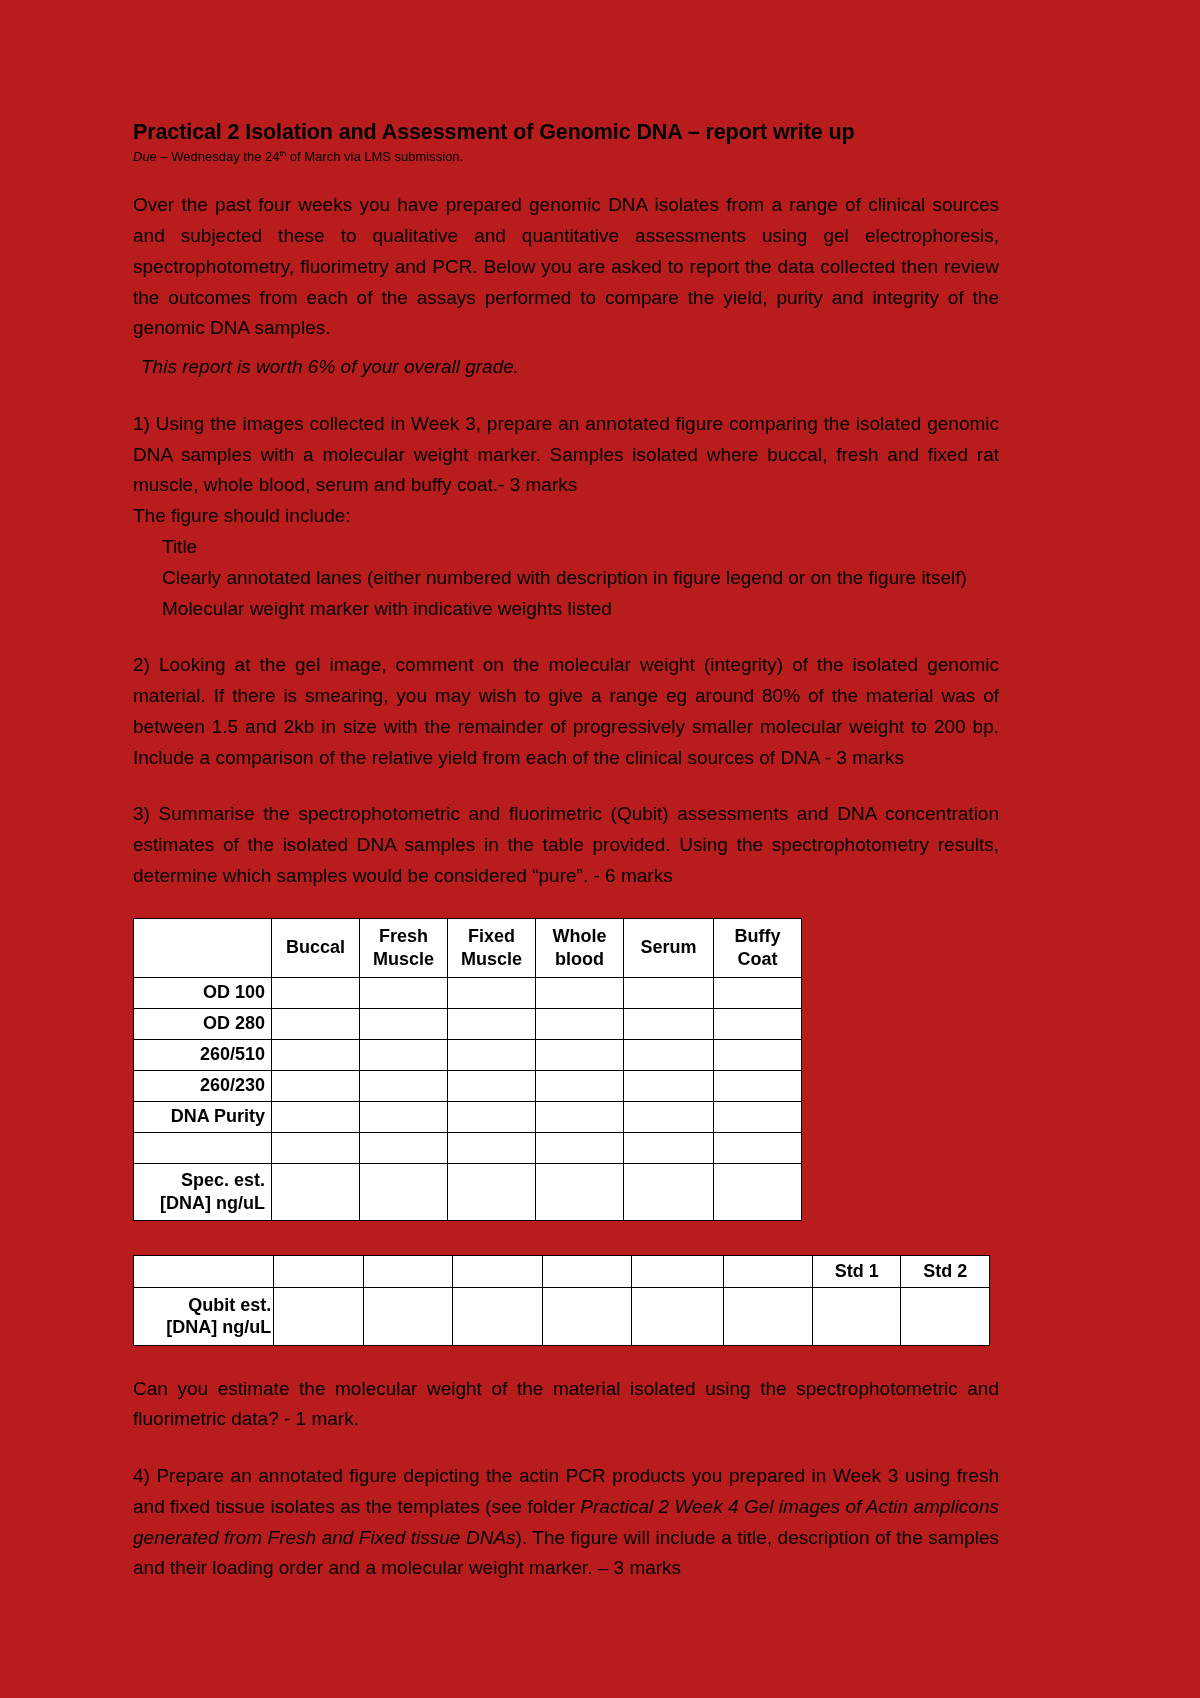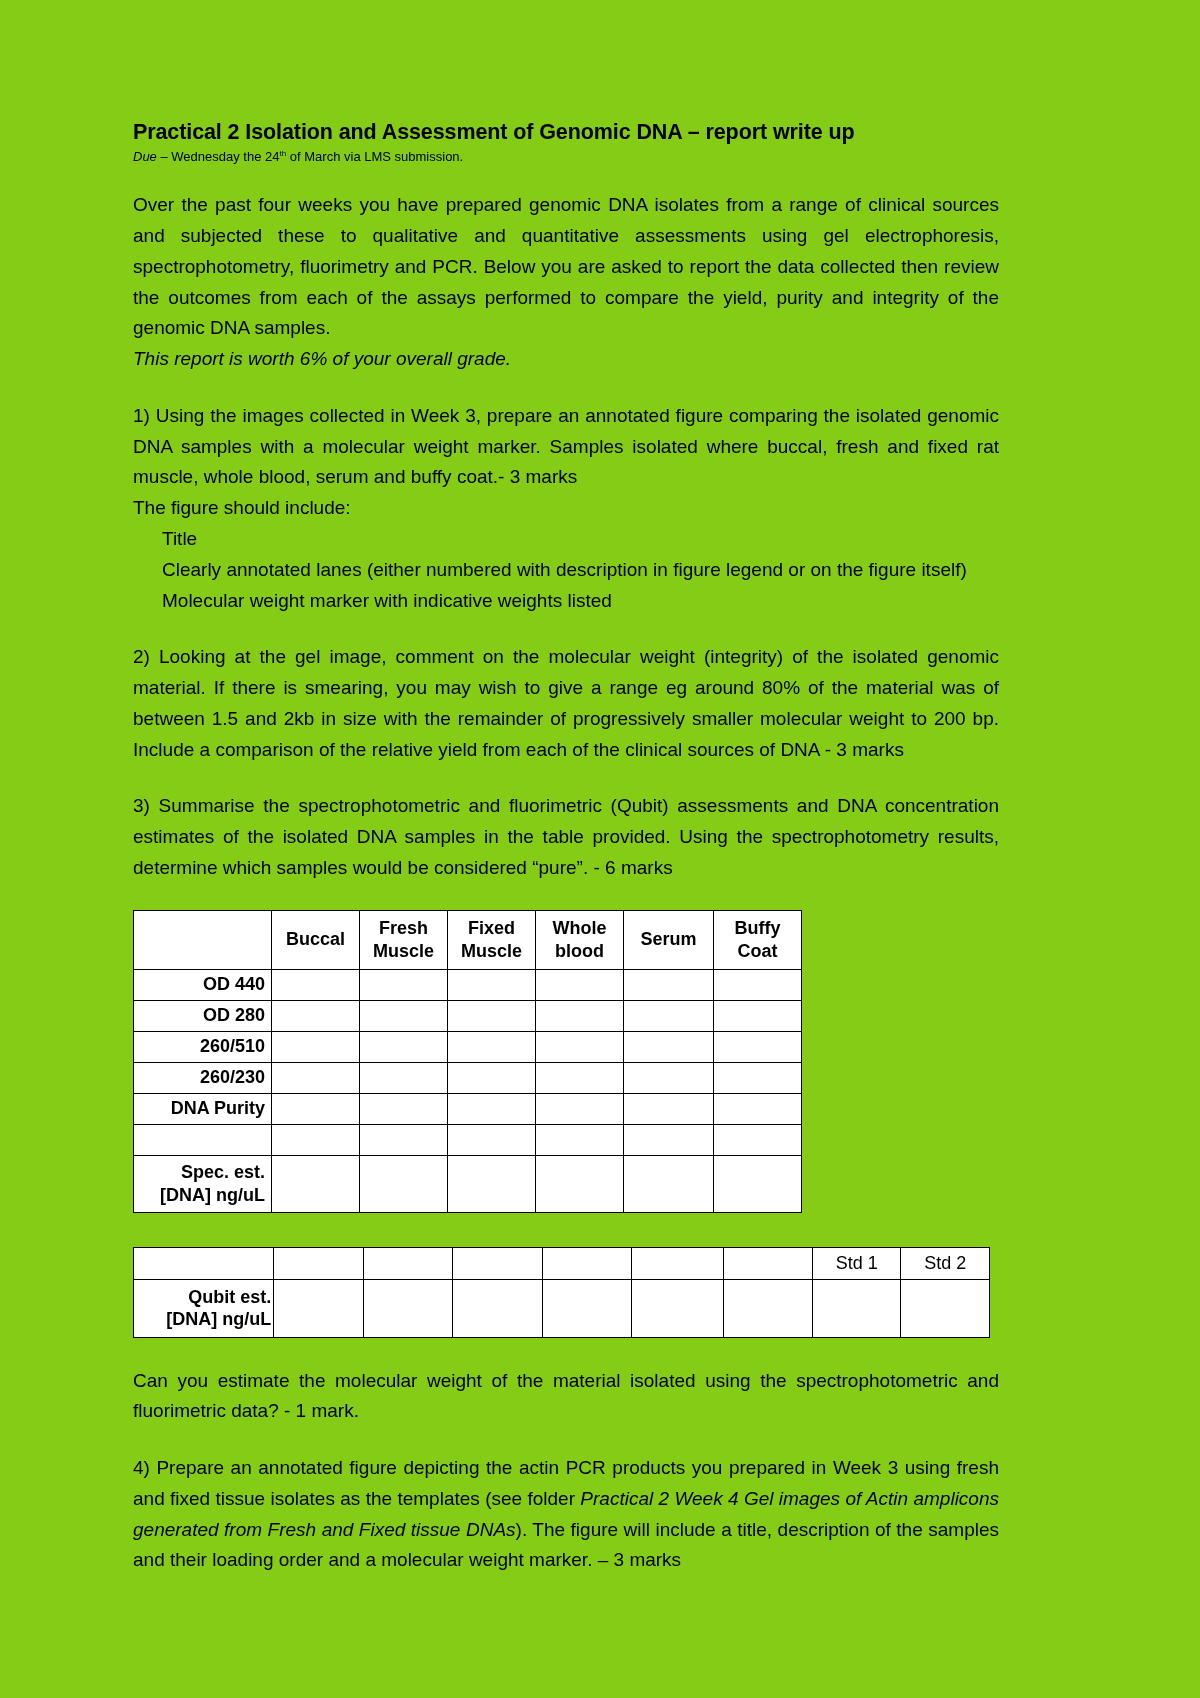--- a/index.html
+++ b/index.html
@@ -11,21 +11,21 @@
     width: 1200px;
     height: 1698px;
     font-family: "Liberation Sans", sans-serif;
     color: #000000;
     -webkit-font-smoothing: antialiased;
   }
   .page {
     position: relative;
     width: 1200px;
     height: 1698px;
-    background: #84cc16;
+    background: #b91c1c;
     box-sizing: border-box;
     padding: 118px 133px 0 133px;
   }
   .content {
     width: 866px;
   }
   h1.doc-title {
     font-size: 21.5px;
     font-weight: bold;
     line-height: 1.32;
@@ -51,21 +51,21 @@
     margin: 0;
     text-align: justify;
     text-justify: inter-word;
   }
   p.body-para.nojust {
     text-align: left;
   }
   p.italic-line {
     font-size: 19px;
     line-height: 1.62;
-    margin: 0;
+    margin: 8px;
     font-style: italic;
     text-align: left;
   }
   .indent-line {
     font-size: 19px;
     line-height: 1.62;
     margin: 0 0 0 29px;
     text-align: left;
   }
   .sec {
@@ -127,21 +127,21 @@
   }
   table.t2 td.rowlab {
     text-align: right;
     padding-right: 2px;
     line-height: 1.24;
   }
   table.t2 tr.qrow td {
     height: 57px;
   }
   table.t2 td.stdlab {
-    font-weight: normal;
+    font-weight: bold;
   }
   .after-tables {
     margin-top: 28px;
   }
   .q4 {
     margin-top: 26px;
   }
   em.ital { font-style: italic; }
 </style>
 </head>
@@ -204,21 +204,21 @@
               <span>Serum</span>
             </th>
             <th>
               <span>Buffy</span><br>
               <span>Coat</span>
             </th>
           </tr>
         </thead>
         <tbody>
           <tr>
-            <td class="rowlab">OD 440</td>
+            <td class="rowlab">OD 100</td>
             <td></td>
             <td></td>
             <td></td>
             <td></td>
             <td></td>
             <td></td>
           </tr>
           <tr>
             <td class="rowlab">OD 280</td>
             <td></td>

